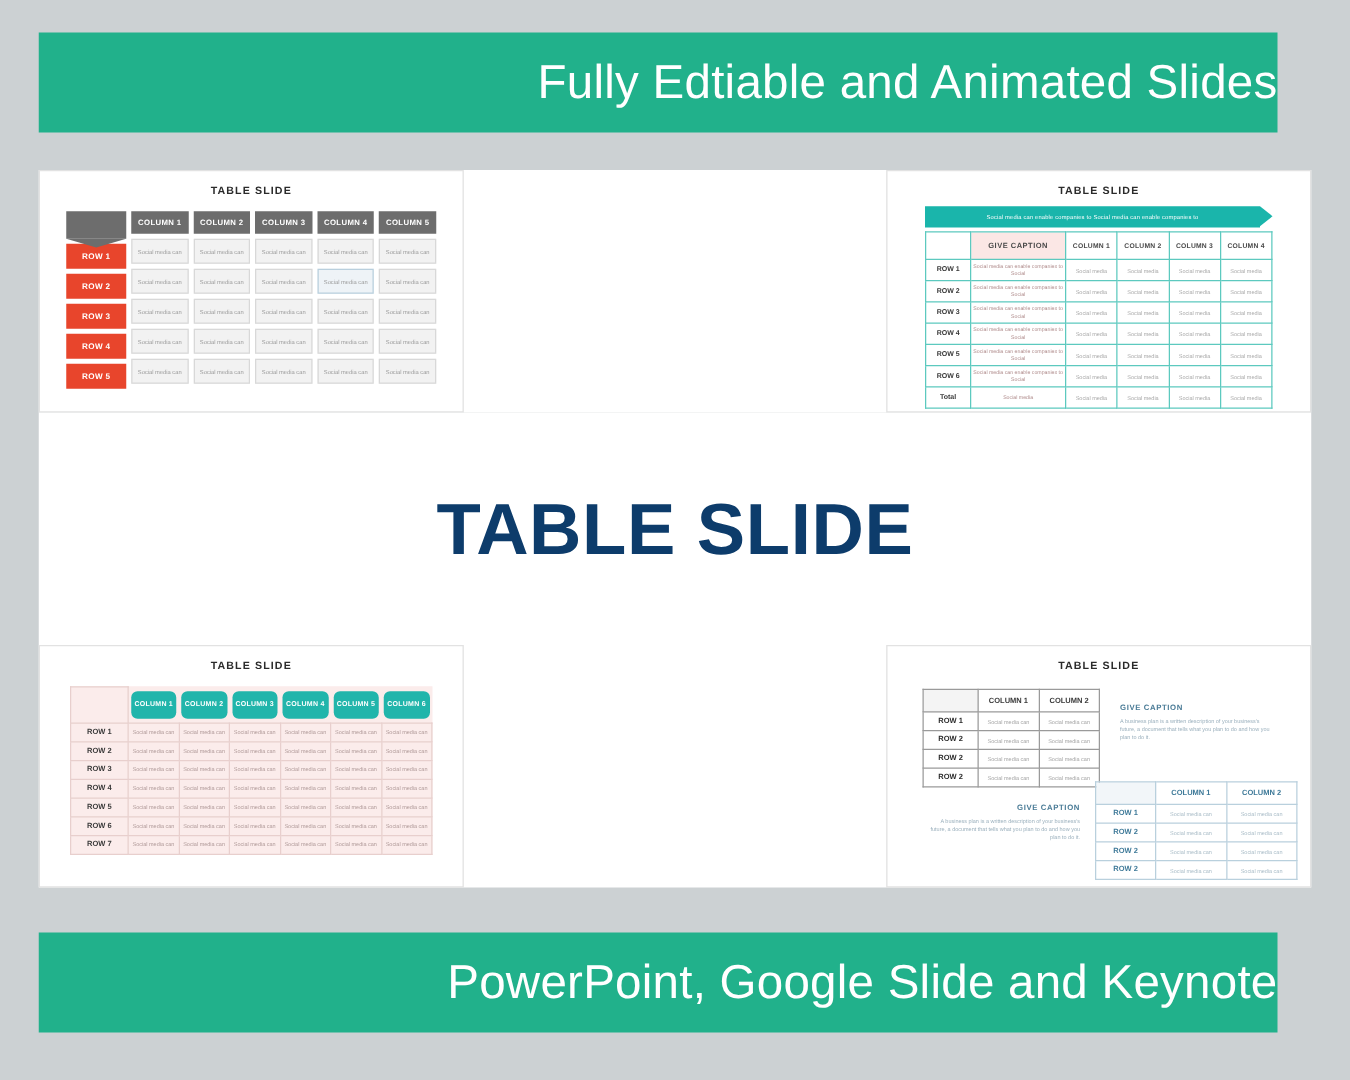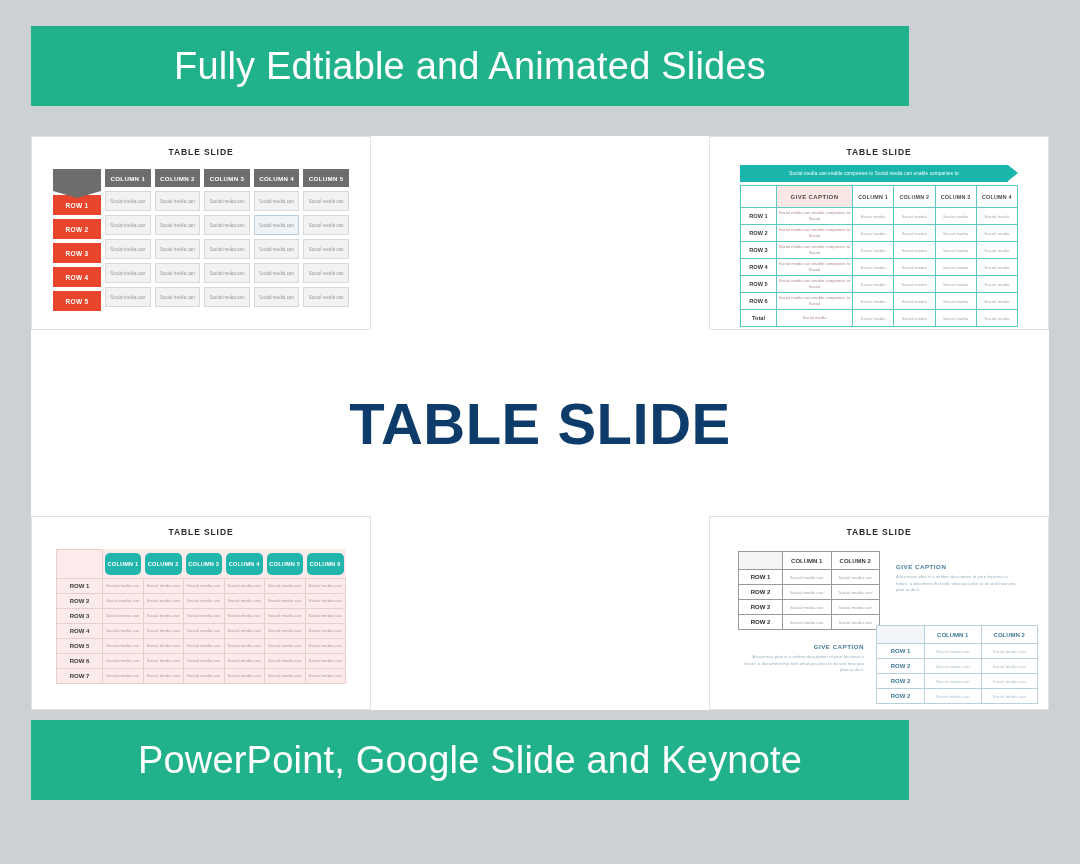--- a/index.html
+++ b/index.html
@@ -6,26 +6,26 @@
   html, body {
     width: 1080px; height: 864px;
     background: #ccd1d3;
     font-family: "Liberation Sans", sans-serif;
     overflow: hidden;
   }
   .page { position: relative; width: 1080px; height: 864px; }
 
   
   .banner {
-    position: absolute; left: 31px; width: 878px;
+    position: absolute; left: 31px; width: 991px;
     background: #21b18b;
-    display: flex; align-items: center; justify-content: center;
+    display: flex; align-items: center; justify-content: flex-end;
   }
   .banner-top    { top: 26px;  height: 80px; }
-  .banner-bottom { top: 720px; height: 80px; }
+  .banner-bottom { top: 746px; height: 80px; }
   .banner-text {
     color: #ffffff; font-size: 38px; font-weight: 400;
     letter-spacing: .2px; white-space: nowrap;
   }
 
   
   .panel { position: absolute; background: #ffffff; }
   .panel-tl { left: 31px;  top: 136px; width: 340px; height: 194px; border: 1px solid #e2e2e2; }
   .panel-tr { left: 709px; top: 136px; width: 340px; height: 194px; border: 1px solid #e2e2e2; }
   .panel-bl { left: 31px;  top: 516px; width: 340px; height: 194px; border: 1px solid #e2e2e2; }

